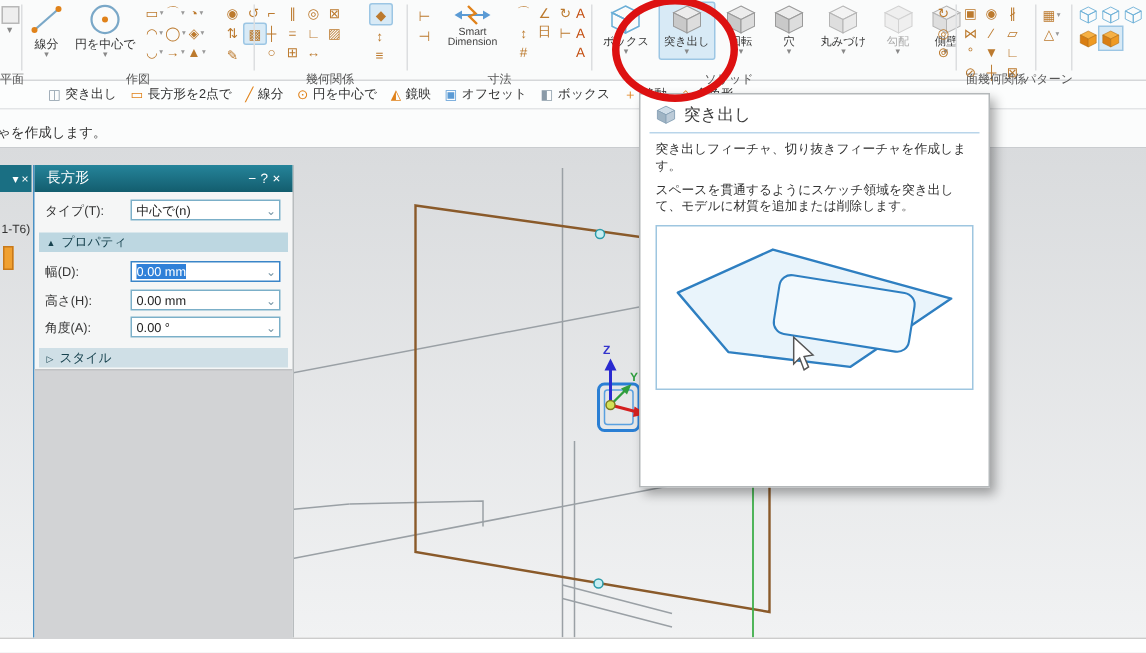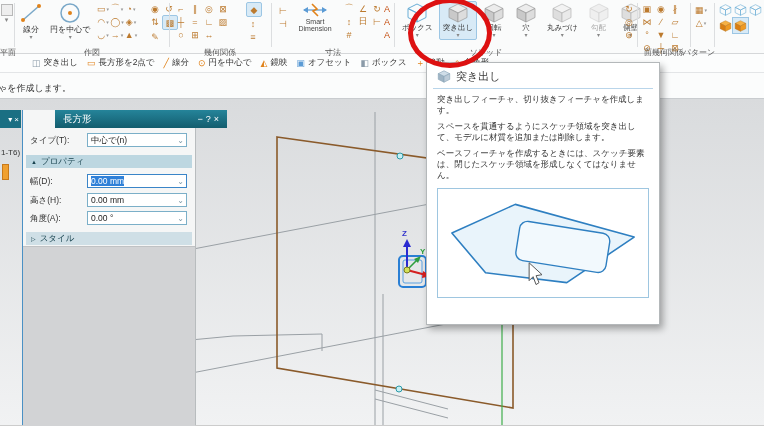--- a/index.html
+++ b/index.html
@@ -60,21 +60,21 @@
   
   #viewport{position:absolute;left:0;top:98px;width:764px;height:327px;background:linear-gradient(#d9dbdd,#f1f2f3);z-index:1;}
   
   #bottombar{position:absolute;left:0;top:425px;width:764px;height:10px;background:#ffffff;border-top:1px solid #ccc;z-index:2;}
   
   #frag-title{position:absolute;left:0;top:110px;width:21px;height:18px;background:#1a6f83;color:#fff;font-size:8px;display:flex;align-items:center;justify-content:flex-end;gap:2px;padding-right:2px;box-sizing:border-box;z-index:6;}
   #frag-tree{position:absolute;left:1px;top:148px;font-size:8px;color:#333;z-index:6;}
   #frag-orange{position:absolute;left:2px;top:164px;width:5px;height:14px;background:#f0a030;border:1px solid #c8791a;z-index:6;}
   
   #panel{position:absolute;left:22px;top:110px;width:174px;height:315px;background:#f5f6f6;border-left:1px solid #4a90c4;border-right:1px solid #b8bcbe;box-sizing:border-box;z-index:5;}
-  #panel-title{position:absolute;left:0;top:0;width:100%;height:18px;background:linear-gradient(#25849a,#135d6e);color:#fff;font-size:9.5px;line-height:18px;padding-left:8px;box-sizing:border-box;margin-left:32px;}
+  #panel-title{position:absolute;left:0;top:0;width:100%;height:18px;background:linear-gradient(#25849a,#135d6e);color:#fff;font-size:9.5px;line-height:18px;padding-left:8px;box-sizing:border-box;}
   #panel-title .btns{position:absolute;right:5px;top:0;font-size:9px;letter-spacing:3px;}
   .prow{position:absolute;left:0;width:100%;height:16px;}
   .plabel{position:absolute;left:7px;top:2px;font-size:8.5px;color:#333;}
   .pfield{position:absolute;left:64px;top:0;width:100px;height:14px;background:#fff;border:1px solid #7bafc8;font-size:8.5px;color:#222;line-height:13px;padding-left:3px;box-sizing:border-box;}
   .pfield.focus{border-color:#3a85c8;}
   .pfield .chev{position:absolute;right:2px;top:0;color:#7a98a8;font-size:8px;}
   .selval{background:#2f80d8;color:#fff;}
   .sechdr{position:absolute;left:3px;width:166px;height:13px;background:#bdd7e1;color:#17424e;font-size:8.5px;line-height:13px;padding-left:5px;box-sizing:border-box;}
   .sechdr .tri{font-size:6px;margin-right:4px;}
   #panel-gray{position:absolute;left:0;top:136px;width:100%;height:179px;background:#d2d3d5;border-top:1px solid #c0c2c4;}
@@ -626,21 +626,20 @@
       <svg width="14" height="13" viewBox="0 0 22 20">
           <polygon points="11,1 20,5.5 11,10 2,5.5" fill="#cfdde8" stroke="#8aa4b8"></polygon>
           <polygon points="2,5.5 11,10 11,19 2,14.5" fill="#9fb4c4" stroke="#8aa4b8"></polygon>
           <polygon points="20,5.5 11,10 11,19 20,14.5" fill="#bccbd8" stroke="#8aa4b8"></polygon>
         </svg>
       <span>突き出し</span>
     </div>
     <div id="tt-rule"></div>
     <p class="tt-p">突き出しフィーチャ、切り抜きフィーチャを作成します。</p>
     <p class="tt-p">スペースを貫通するようにスケッチ領域を突き出して、モデルに材質を追加または削除します。</p>
-    <p class="tt-p">ベースフィーチャを作成するときには、スケッチ要素は、閉じたスケッチ領域を形成しなくてはなりません。</p>
     <div id="tt-img">
       <svg width="212" height="104" viewBox="0 0 212 104">
         <polygon points="14,42 78,13 198,46 130,92 48,82" fill="#e9f4fb" stroke="#2e7fc1" stroke-width="1.6" stroke-linejoin="round"></polygon>
         <rect x="80" y="36" width="92" height="40" rx="8" transform="rotate(9 126 56)" fill="#f2f9fd" stroke="#2e7fc1" stroke-width="1.4"></rect>
         <polygon points="92,72 92,90 96,86 99,94 102,92 99,85 105,84" fill="#fff" stroke="#555" stroke-width="1"></polygon>
       </svg>
     </div>
   </div>
 
 </div>

